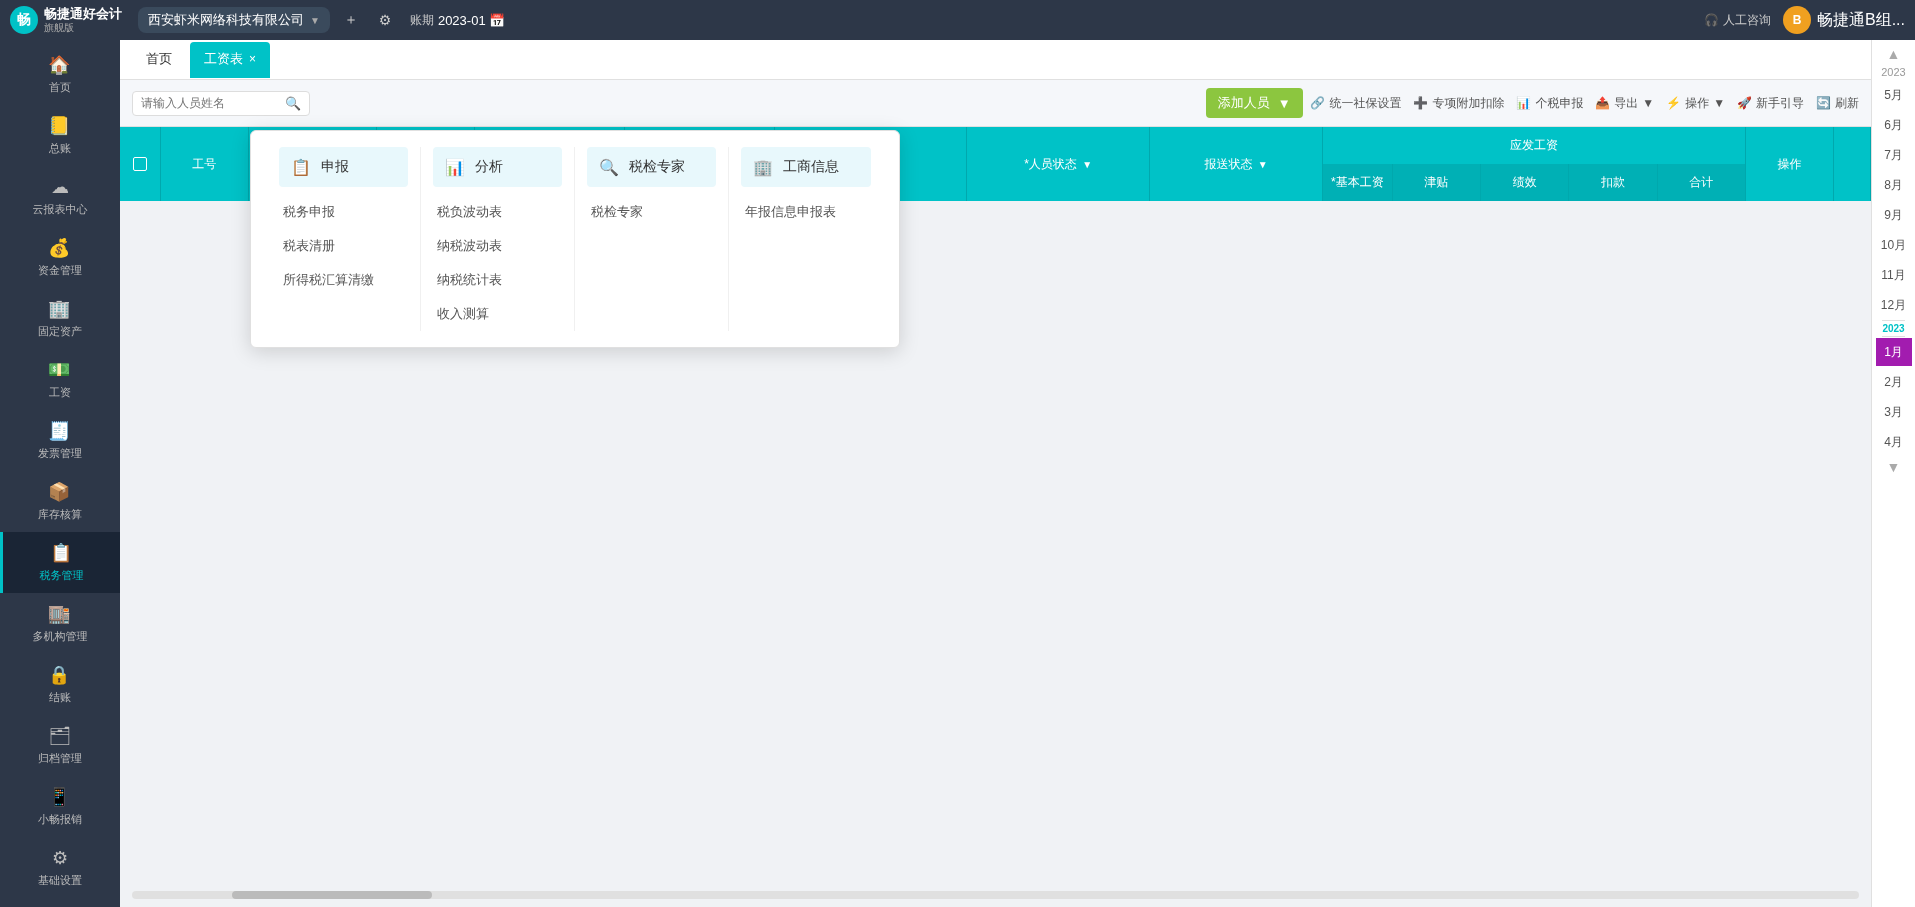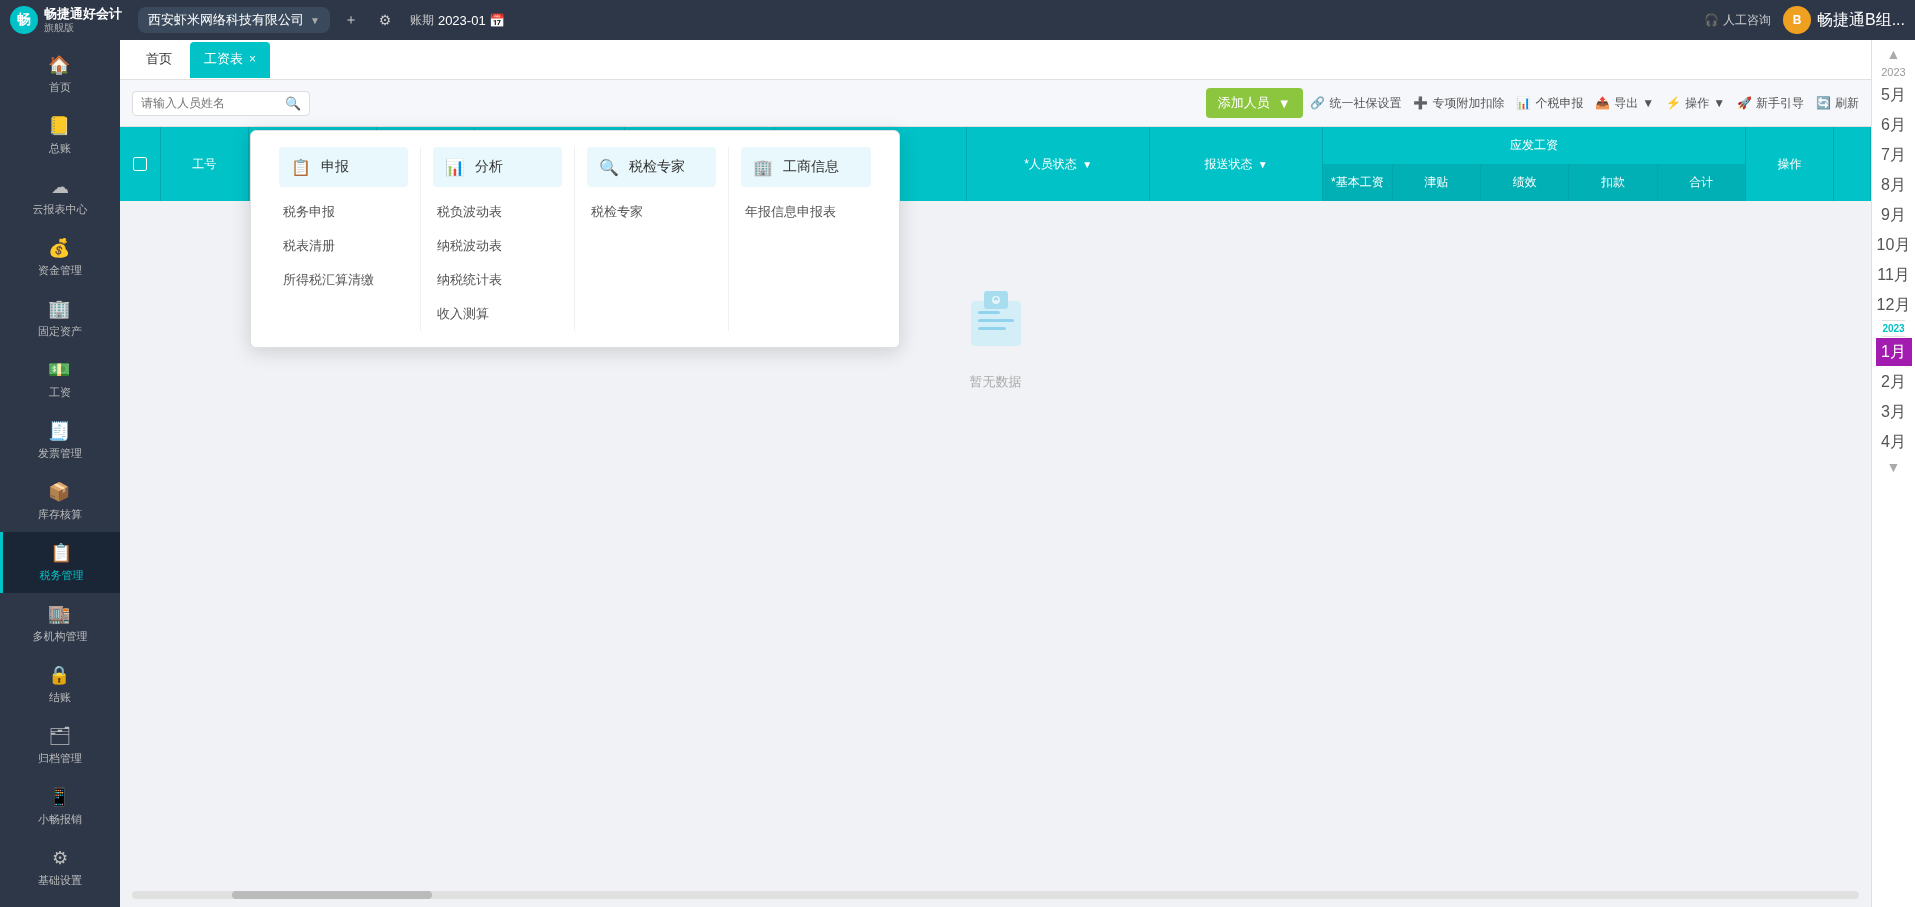--- a/index.html
+++ b/index.html
@@ -327,21 +327,21 @@
       flex-shrink: 0;
       overflow-y: auto;
       position: relative;
     }
     .right-panel-month {
       width: 36px;
       height: 28px;
       display: flex;
       align-items: center;
       justify-content: center;
-      font-size: 16px;
+      font-size: 12px;
       color: #555;
       cursor: pointer;
       border-radius: 3px;
       margin: 1px 0;
     }
     .right-panel-month.active {
       background: #a21caf;
       color: #fff;
       border-radius: 0;
     }
@@ -618,32 +618,20 @@
             <th>津贴</th>
             <th>绩效</th>
             <th>扣款</th>
             <th>合计</th>
           </tr>
         </thead>
         <tbody>
         </tbody>
       </table>
 
-      <div class="empty-state">
-        <svg class="empty-icon" viewBox="0 0 80 80" fill="none" xmlns="http://www.w3.org/2000/svg">
-          <rect x="15" y="20" width="50" height="45" rx="4" fill="#c8edf8" opacity="0.7"></rect>
-          <rect x="22" y="30" width="22" height="3" rx="2" fill="#8fd3ef"></rect>
-          <rect x="22" y="38" width="36" height="3" rx="2" fill="#8fd3ef"></rect>
-          <rect x="22" y="46" width="28" height="3" rx="2" fill="#8fd3ef"></rect>
-          <rect x="28" y="10" width="24" height="18" rx="3" fill="#a8ddf0"></rect>
-          <circle cx="40" cy="19" r="4" fill="#fff" opacity="0.7"></circle>
-          <path d="M38 19 L40 17 L42 19" stroke="#8fd3ef" stroke-width="1.5" fill="none"></path>
-        </svg>
-        <span class="empty-text">暂无数据</span>
-      </div>
 
       <div class="table-scroll-bar">
         <div class="table-scroll-thumb"></div>
       </div>
     </div>
 
     <div class="dropdown-overlay">
       <div class="dropdown-menu">
         <div class="dropdown-cols">
 

